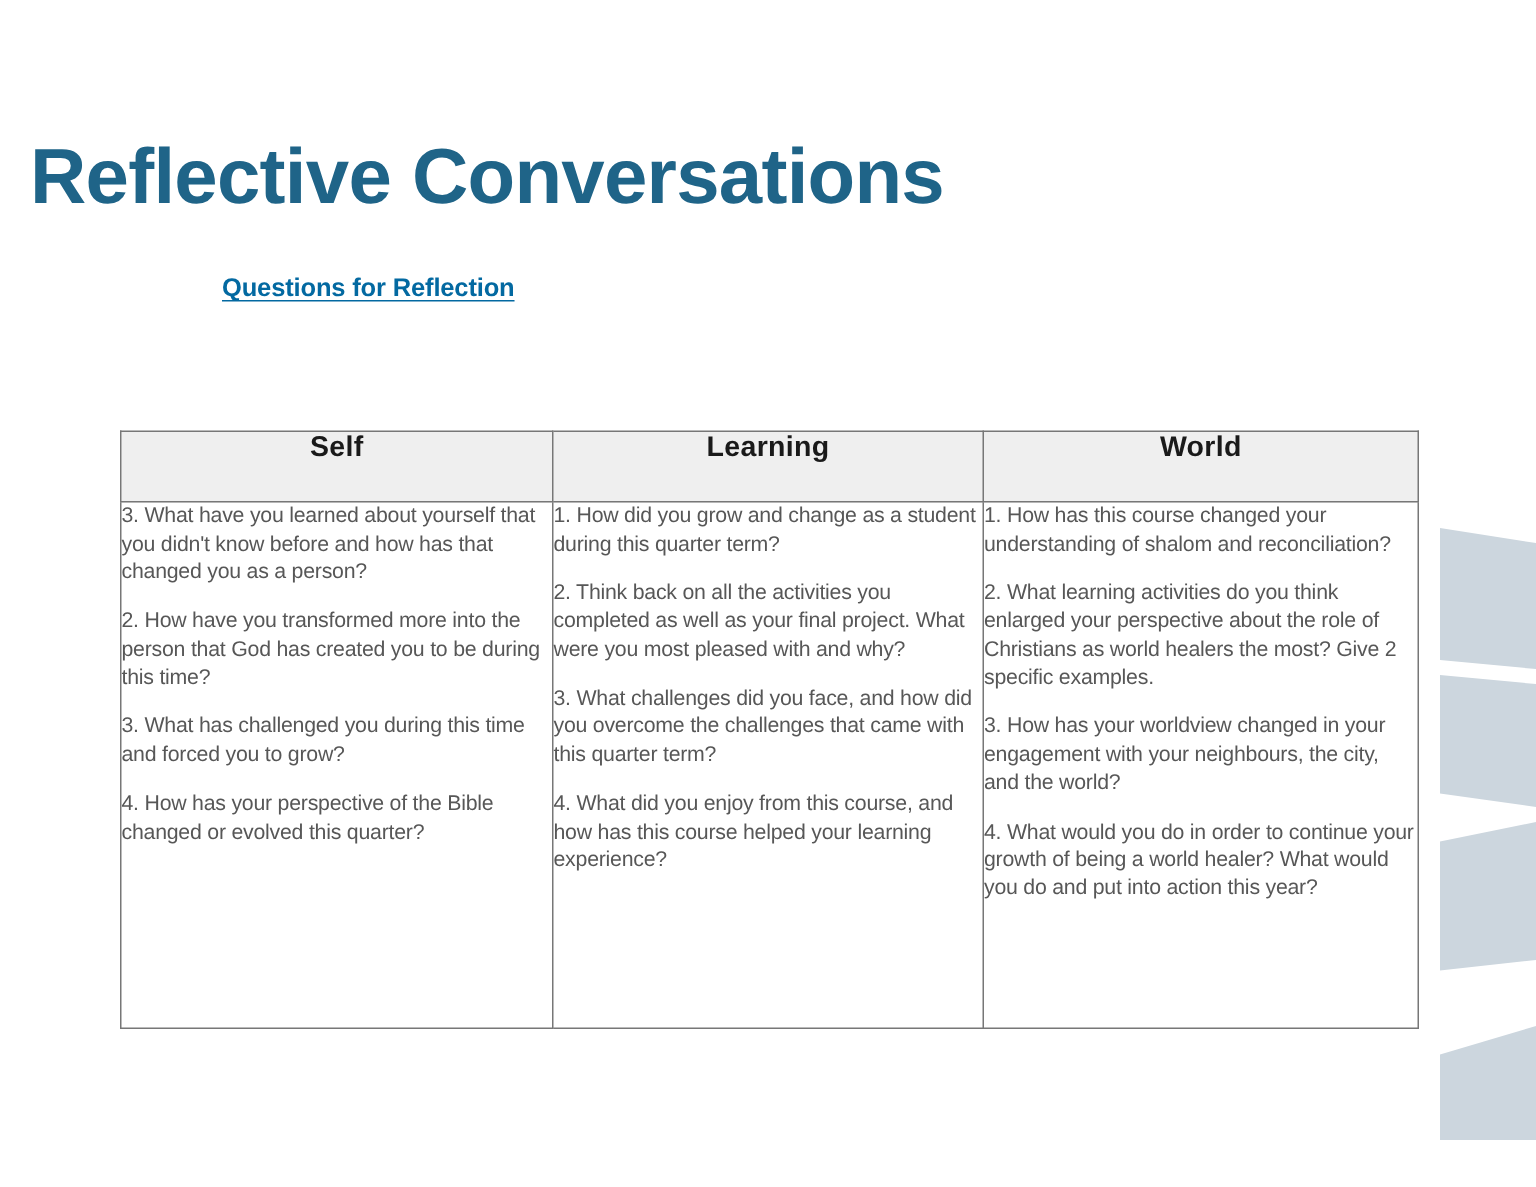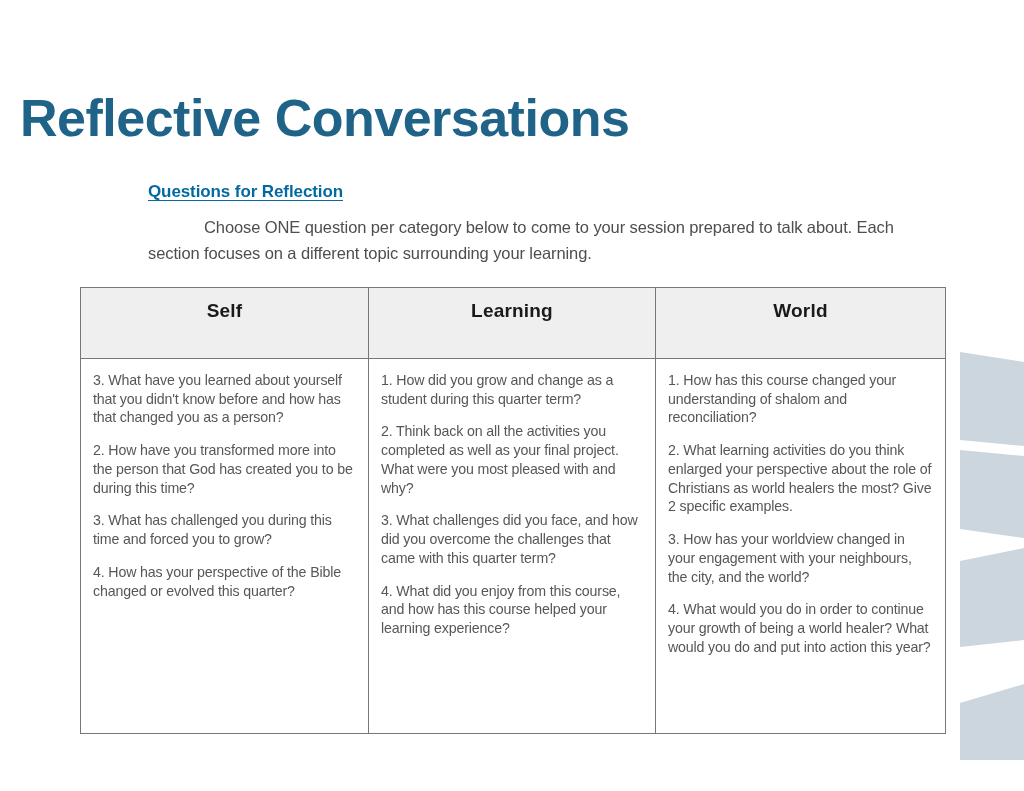--- a/index.html
+++ b/index.html
@@ -59,21 +59,21 @@
     left: 80px;
     top: 287px;
     width: 865px;
     border-collapse: collapse;
     table-layout: fixed;
   }
   #reflection-table td,
   #reflection-table th {
     border: 1px solid #777777;
     vertical-align: top;
-    padding: 12px;
+    padding: 0;
   }
   .col-self   { width: 288px; }
   .col-learn  { width: 287px; }
   .col-world  { width: 290px; }
 
   .header-cell {
     background: #efefef;
     height: 46px;
     text-align: center;
     vertical-align: middle;
@@ -117,21 +117,20 @@
     pointer-events: none;
   }
 </style>
 </head>
 <body>
 
 <div id="slide-title">Reflective Conversations</div>
 
 <div id="intro-block">
   <div id="intro-heading">Questions for Reflection</div>
-  <div id="intro-paragraph">Choose ONE question per category below to come to your session prepared to talk about. Each section focuses on a different topic surrounding your learning.</div>
 </div>
 
 <table id="reflection-table">
   <colgroup>
     <col class="col-self">
     <col class="col-learn">
     <col class="col-world">
   </colgroup>
   <thead>
     <tr>

